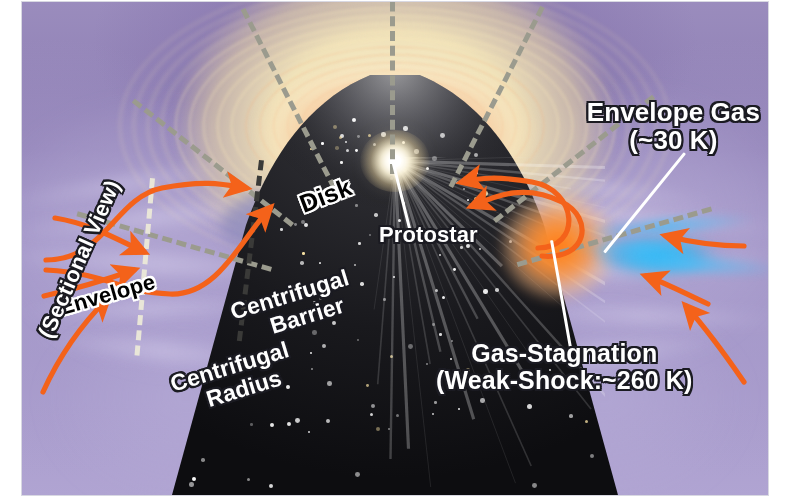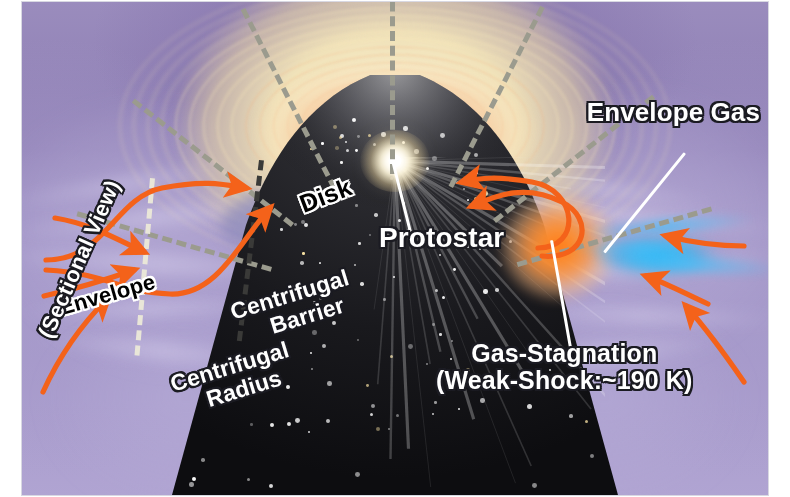--- a/index.html
+++ b/index.html
@@ -108,21 +108,21 @@
      text-shadow:
        -2px -2px 0 #1b1b22, 2px -2px 0 #1b1b22,-2px 2px 0 #1b1b22, 2px 2px 0 #1b1b22,
        -2px 0 0 #1b1b22, 2px 0 0 #1b1b22, 0 -2px 0 #1b1b22, 0 2px 0 #1b1b22;}
   .lbl-b{color:#000000;
      text-shadow:
        -2px -2px 0 #fff, 2px -2px 0 #fff,-2px 2px 0 #fff, 2px 2px 0 #fff,
        -2px 0 0 #fff, 2px 0 0 #fff, 0 -2px 0 #fff, 0 2px 0 #fff;}
 
   #lbl-infalling{right:8px;top:96px;font-size:26px;text-align:center;}
   #lbl-stagnation{left:414px;top:338px;font-size:25px;text-align:center;}
-  #lbl-protostar{left:357px;top:221px;font-size:28px;}
+  #lbl-protostar{left:357px;top:221px;font-size:22px;}
   #lbl-disk{left:277px;top:180px;font-size:25px;transform:rotate(-21deg);}
   #lbl-envelope{left:36px;top:281px;font-size:22px;transform:rotate(-16deg);}
   #lbl-barrier{left:210px;top:280px;font-size:23px;transform:rotate(-17deg);text-align:left;}
   #lbl-radius{left:150px;top:352px;font-size:23px;transform:rotate(-17deg);text-align:left;}
   #lbl-sectional{left:12px;top:330px;font-size:22px;transform:rotate(-66deg);
      transform-origin:left top;}
 
   
   .leader{position:absolute;background:#ffffff;transform-origin:0 0;border-radius:1px;}
 </style>
@@ -450,25 +450,26 @@
         <path d="M722 380 C 700 348, 680 322, 664 304"></path>
       </g>
     </svg>
 
     <div class="leader" style="left:664px;top:152px;width:128px;height:3px;transform:rotate(129deg);"></div>
     <div class="leader" style="left:531px;top:238px;width:112px;height:3px;transform:rotate(80deg);"></div>
     <div class="leader" style="left:372px;top:158px;width:84px;height:3px;transform:rotate(76deg);"></div>
 
     <div class="lbl lbl-w" id="lbl-infalling">
       <div>Envelope Gas</div>
+      <div>(~30 K)</div>
     </div>
 
     <div class="lbl lbl-w" id="lbl-stagnation">
       <div>Gas-Stagnation</div>
-      <div>(Weak-Shock:~190 K)</div>
+      <div>(Weak-Shock:~260 K)</div>
     </div>
 
     <div class="lbl lbl-w" id="lbl-protostar">Protostar</div>
 
     <div class="lbl lbl-b" id="lbl-disk">Disk</div>
 
     <div class="lbl lbl-b" id="lbl-envelope">Envelope</div>
 
     <div class="lbl lbl-w" id="lbl-barrier">
       <div>Centrifugal</div>

